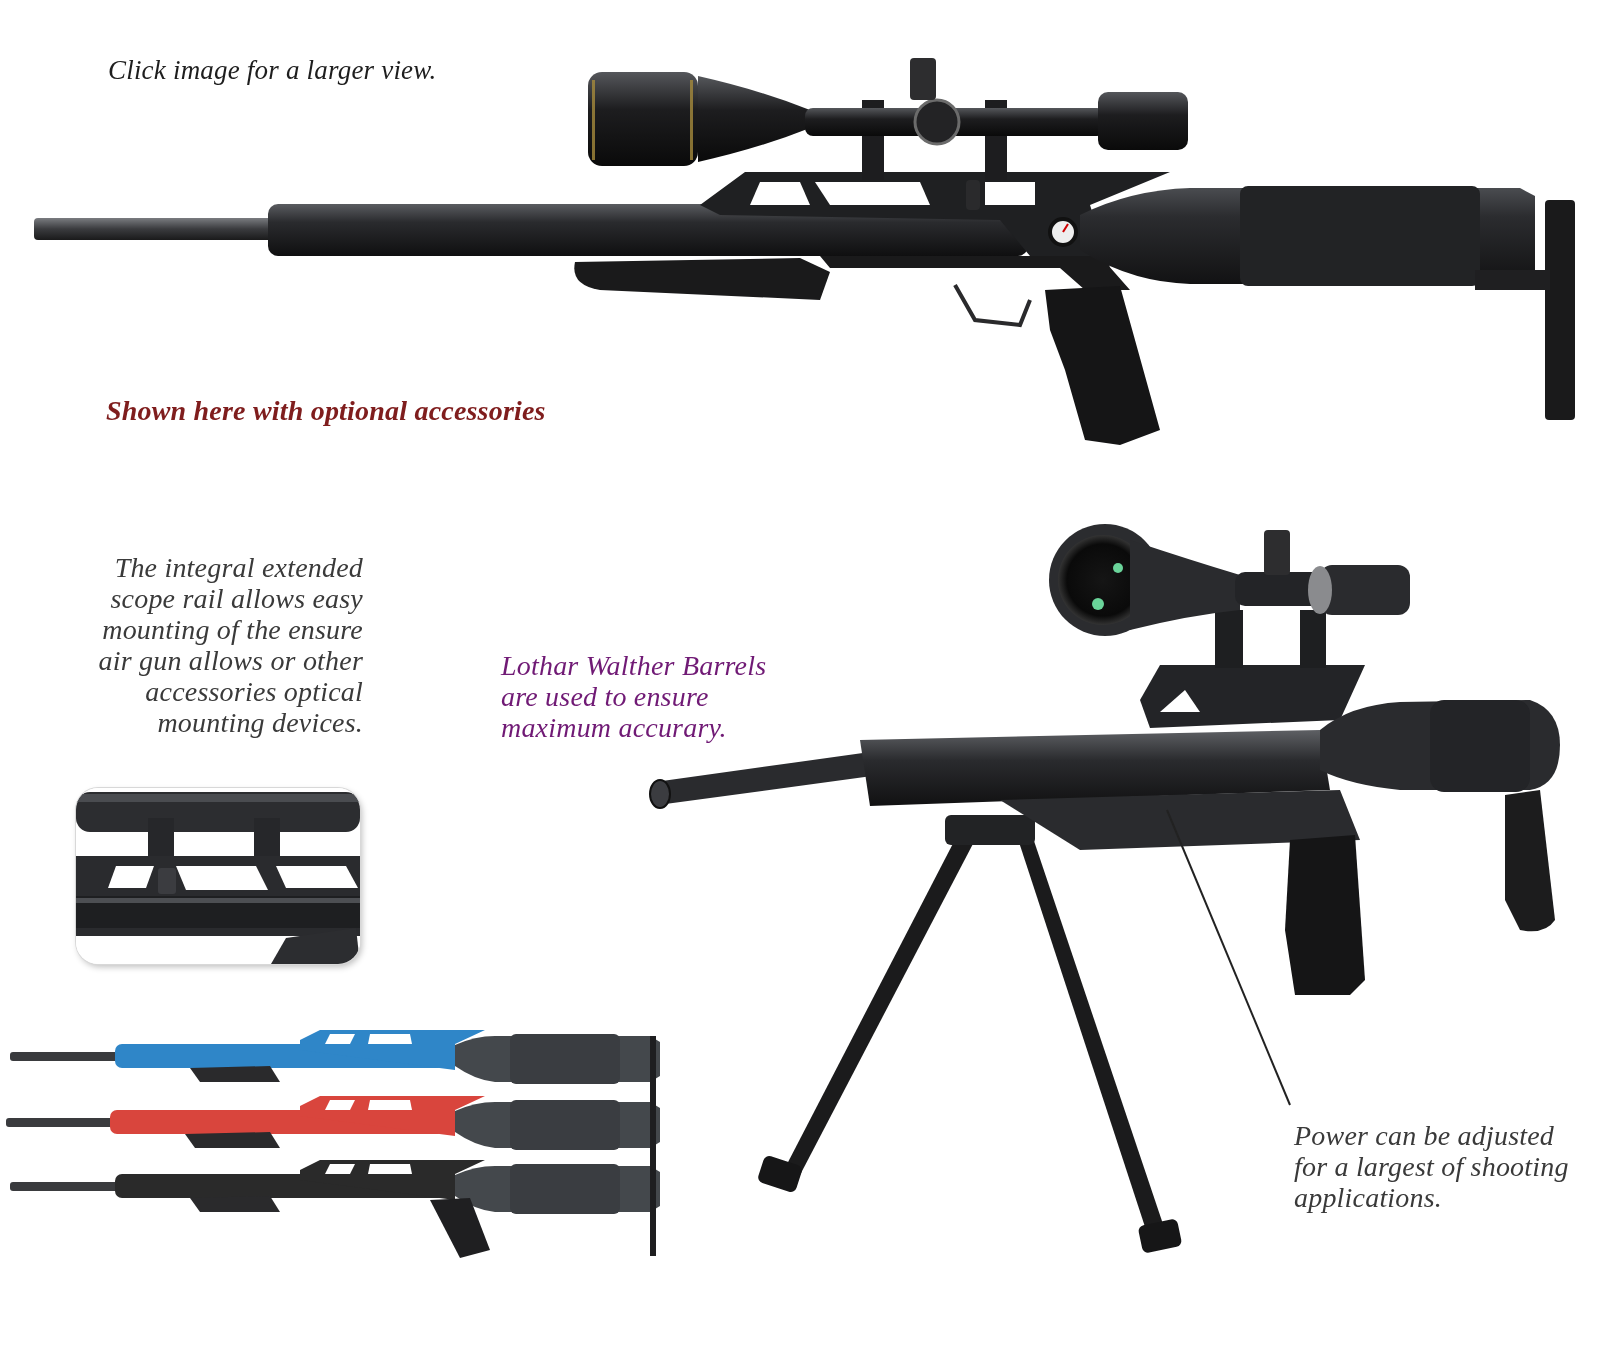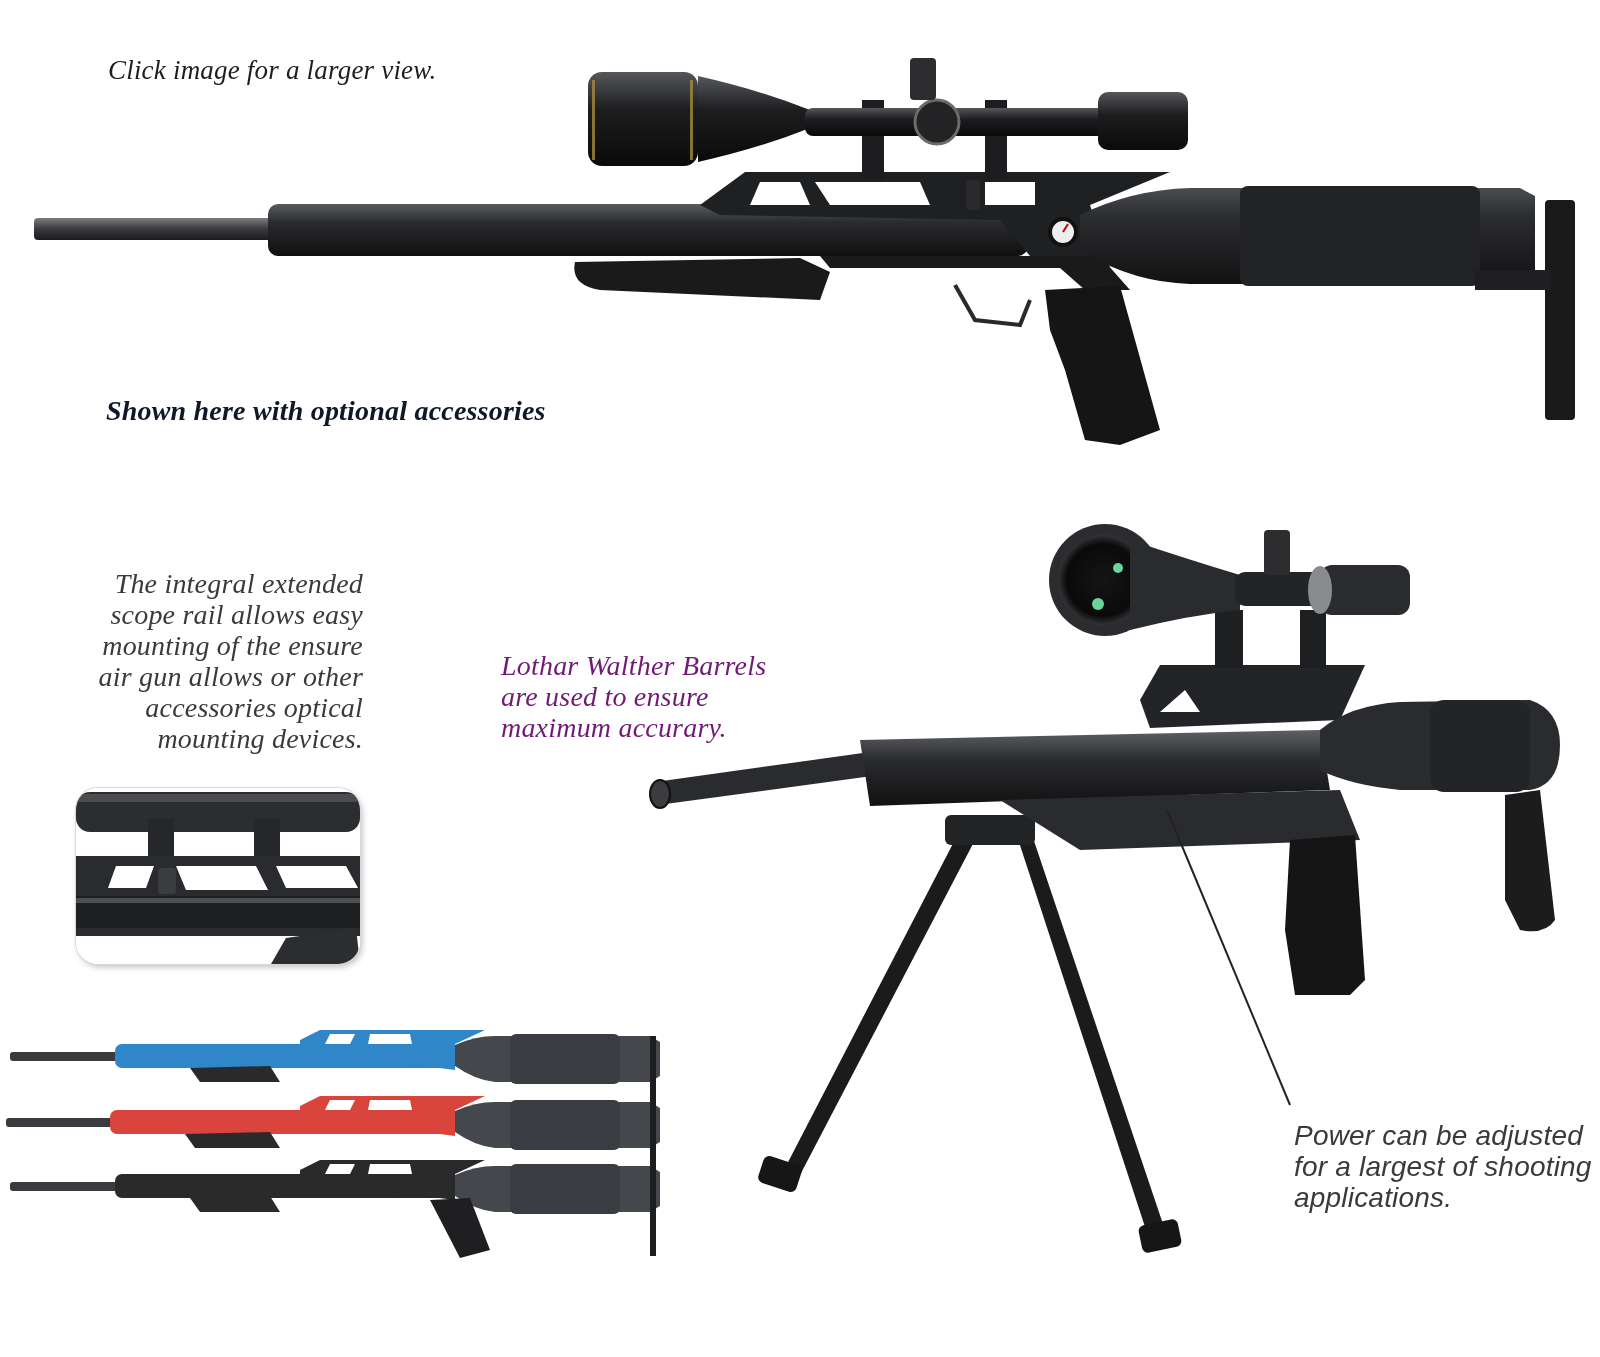--- a/index.html
+++ b/index.html
@@ -8,24 +8,24 @@
     position: absolute;
     font-family: "DejaVu Serif", "Liberation Serif", serif;
     font-style: italic;
     color: #2a2a2a;
     line-height: 31px;
     font-size: 27px;
     letter-spacing: 0.2px;
     margin-left: 36px;
   }
   .caption.click { left: 72px; top: 55px; font-size: 27px; color: #1e1e1e; font-family: "Liberation Serif", serif; }
-  .caption.shown { left: 70px; top: 395px; font-size: 28px; font-weight: bold; color: #0f172a; font-family: "Liberation Serif", serif; text-align: center; }
-  .caption.rail { right: 1237px; top: 568px; text-align: right; font-family: "Liberation Serif", serif; color: #3a3a3a; font-size: 28px; line-height: 31px; }
+  .caption.shown { left: 70px; top: 395px; font-size: 28px; font-weight: bold; color: #7f1d1d; font-family: "Liberation Serif", serif; text-align: center; }
+  .caption.rail { right: 1237px; top: 552px; text-align: right; font-family: "Liberation Serif", serif; color: #3a3a3a; font-size: 28px; line-height: 31px; }
   .caption.barrels { left: 465px; top: 650px; font-family: "Liberation Serif", serif; color: #701a75; font-size: 28px; line-height: 31px; }
-  .caption.power { left: 1258px; top: 1120px; font-family: Liberation Sans, sans-serif; color: #3a3a3a; font-size: 28px; line-height: 31px; }
+  .caption.power { left: 1258px; top: 1120px; font-family: Liberation Serif, serif; color: #3a3a3a; font-size: 28px; line-height: 31px; }
   .line { display: block; white-space: nowrap; }
   .art { position: absolute; }
   .inset {
     position: absolute; left: 76px; top: 788px; width: 284px; height: 176px;
     border-radius: 22px 22px 22px 22px; overflow: hidden;
     box-shadow: 0 0 0 1px #d8d8d8, 2px 3px 6px rgba(0,0,0,0.25);
     background: #fff;
   }
   a.imglink { position: absolute; display: block; }
 </style>

